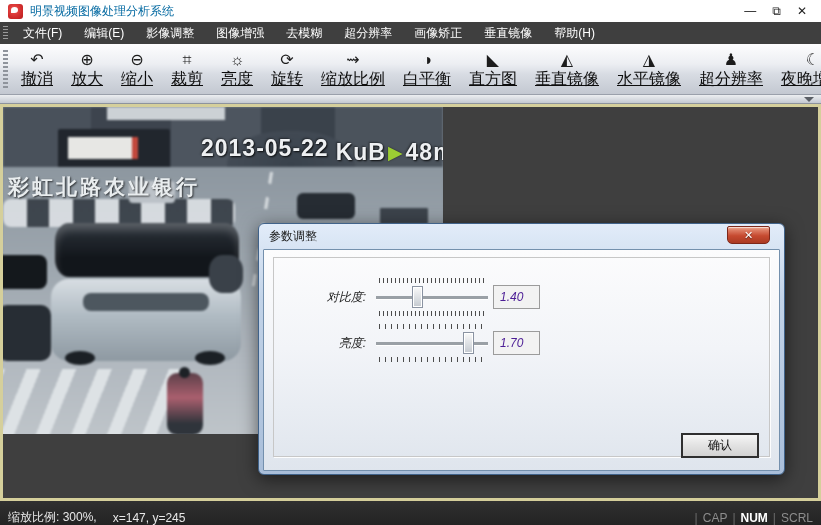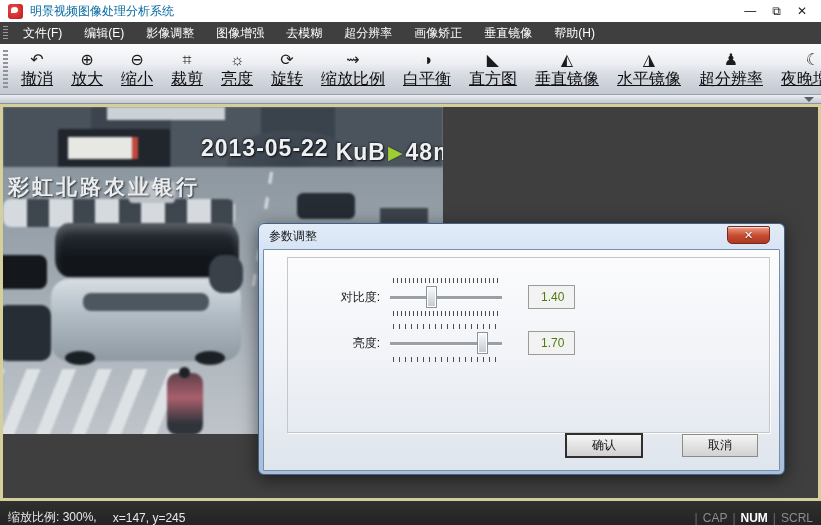--- a/index.html
+++ b/index.html
@@ -115,36 +115,36 @@
   .dlg-titlebar { height:25px; display:flex; align-items:center; position:relative; }
   .dlg-title { font-size:12px; color:#1c1c1c; margin-left:6px; }
   .dlg-close { position:absolute; top:2px; right:10px; width:43px; height:18px;
     border-radius:2px 2px 5px 5px; text-align:center; line-height:17px;
     font-size:11px; font-weight:bold; color:#fff;
     background:linear-gradient(180deg,#f2b09a 0%,#df8168 18%,#c64a30 55%,#ab3a23 100%);
     border:1px solid #7e281a; box-shadow:inset 0 1px 0 rgba(255,255,255,.55);
     text-shadow:0 1px 1px rgba(0,0,0,.5); }
   .dlg-body { position:relative; height:222px; border:1px solid #7490ad; border-radius:1px;
     background:linear-gradient(180deg,#fcfcfd 0%,#f2f4f8 45%,#dfe5ed 100%); }
-  .groupbox { position:absolute; left:23px; right:9px; top:7px; height:176px;
-    border:1px solid #c7c7c7; box-shadow:1px 1px 0 rgba(255,255,255,.9); }
+  .groupbox { position:absolute; left:9px; right:9px; top:7px; height:200px;
+    border:1px solid #c7c7c7; box-shadow:1px 1px 0 rgba(255,255,255,.9);font-style:italic; }
   .field-row { position:absolute; left:20px; top:16px; display:flex; align-items:center; height:46px; }
   .field-row.second { top:62px; }
   .f-label { width:72px; text-align:right; font-size:12px; color:#1a1a1a; margin-right:10px; }
   .slider { position:relative; width:112px; height:46px; }
   .ticks { position:absolute; left:3px; right:3px; height:5px; }
   .ticks.top { top:4px; } .ticks.bottom { bottom:4px; }
   .track { position:absolute; left:0; right:0; top:22px; height:3px;
     background:#9aa0a6; box-shadow:0 1px 0 #ffffff; }
   .slider-thumb { position:absolute; top:12px; width:11px; height:22px;
     background:linear-gradient(180deg,#fafafa,#d4d8dd 70%,#c3c8ce);
     border:1px solid #8a93a2; box-shadow:inset 0 0 0 1px #fff; }
-  .value-box { margin-left:26px; width:47px; height:24px; line-height:22px;
-    background:#f2f2f2; border:1px solid #9b9b9b; color:#4d7c0f;
-    font-size:12px; padding-left:12px; }
+  .value-box { margin-left:5px; width:47px; height:24px; line-height:22px;
+    background:#f2f2f2; border:1px solid #9b9b9b; color:#4c1d95;
+    font-size:12px; padding-left:6px; }
   .dlg-buttons { position:absolute; right:21px; bottom:13px; display:flex; gap:40px; }
   .btn { width:76px; height:23px; font-size:12px; color:#111;
     font-family:"Liberation Sans","DejaVu Sans",sans-serif;
     background:linear-gradient(180deg,#f6f6f6 0%,#e4e4e4 45%,#d2d2d2 100%);
     border:1px solid #8b8b8b; }
   .btn.default { border:1px solid #2f2f2f; box-shadow:0 0 0 1px #2f2f2f; }
 
   
   .statusbar { height:33px; display:flex; align-items:center; padding:0 8px;
     background:linear-gradient(180deg,#303030 0%,#1e1e1e 100%); color:#e8e8e8; font-size:12px; }
@@ -317,21 +317,20 @@
               <div class="ticks top" style="background-image: repeating-linear-gradient(90deg, rgb(76, 76, 76) 0px, rgb(76, 76, 76) 1px, transparent 1px, transparent 6px);"></div>
               <div class="track"></div>
               <div class="slider-thumb" style="left: calc(82% - 5px);"></div>
               <div class="ticks bottom" style="background-image: repeating-linear-gradient(90deg, rgb(76, 76, 76) 0px, rgb(76, 76, 76) 1px, transparent 1px, transparent 6px);"></div>
             </div>
             <div class="value-box">1.70</div>
           </div>
         </div>
         <div class="dlg-buttons">
           <button class="btn default">确认</button>
-          <button class="btn">取消</button>
         </div>
       </div>
     </div>
 
   </div>
 
   <div class="statusbar">
     <span>缩放比例: 300%,</span>
     <span class="coords">x=147,  y=245</span>
     <span class="sb-spacer"></span>

